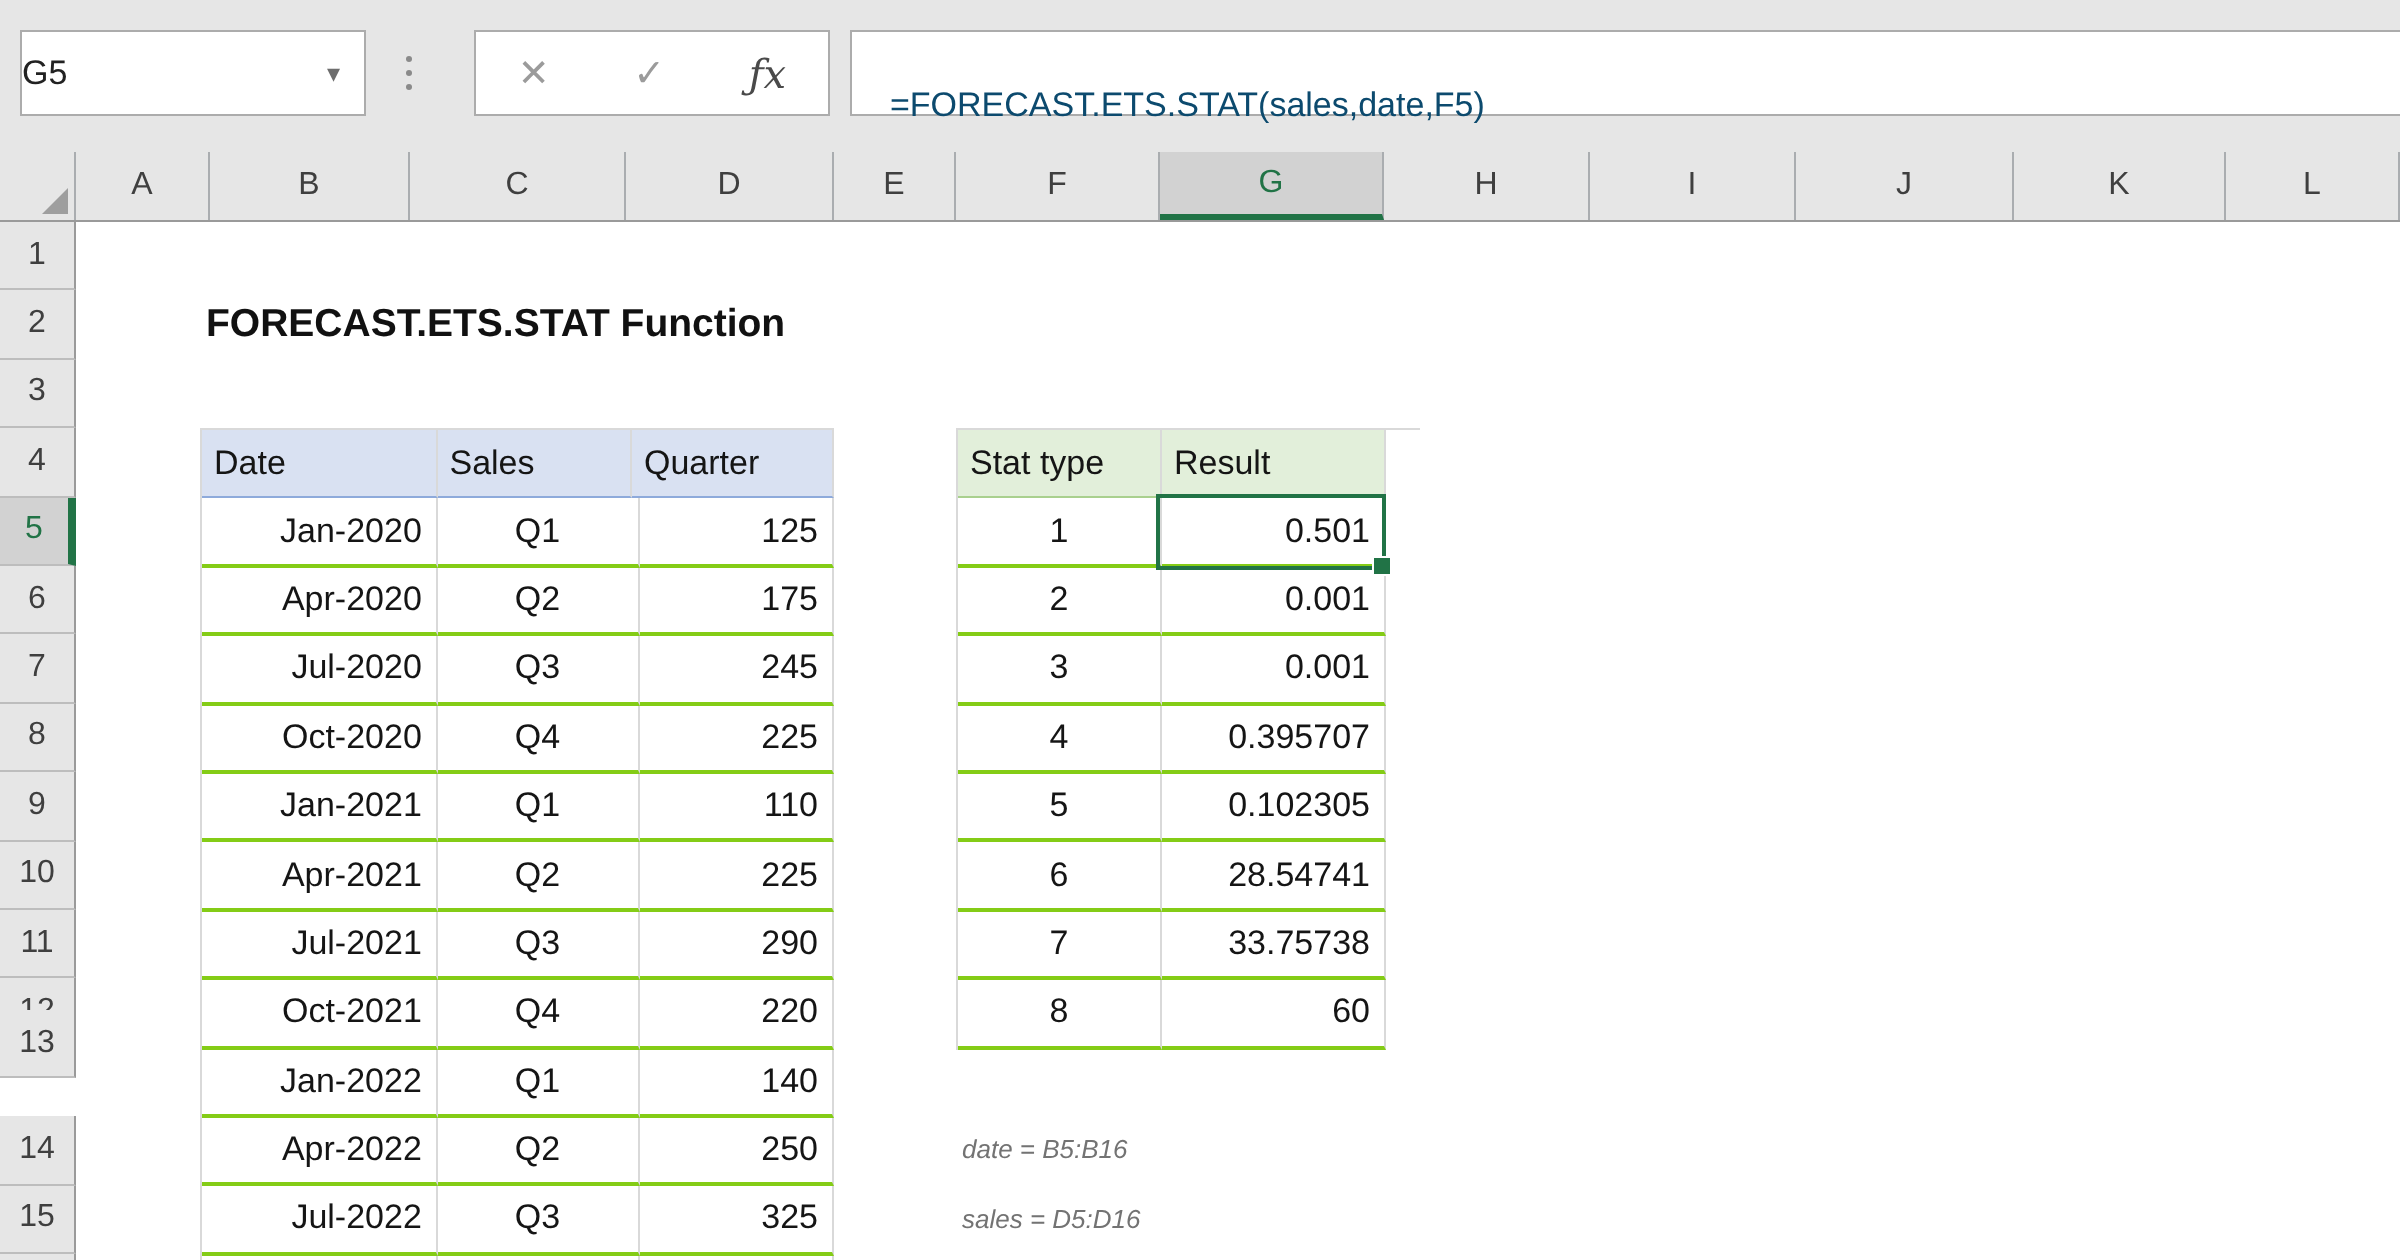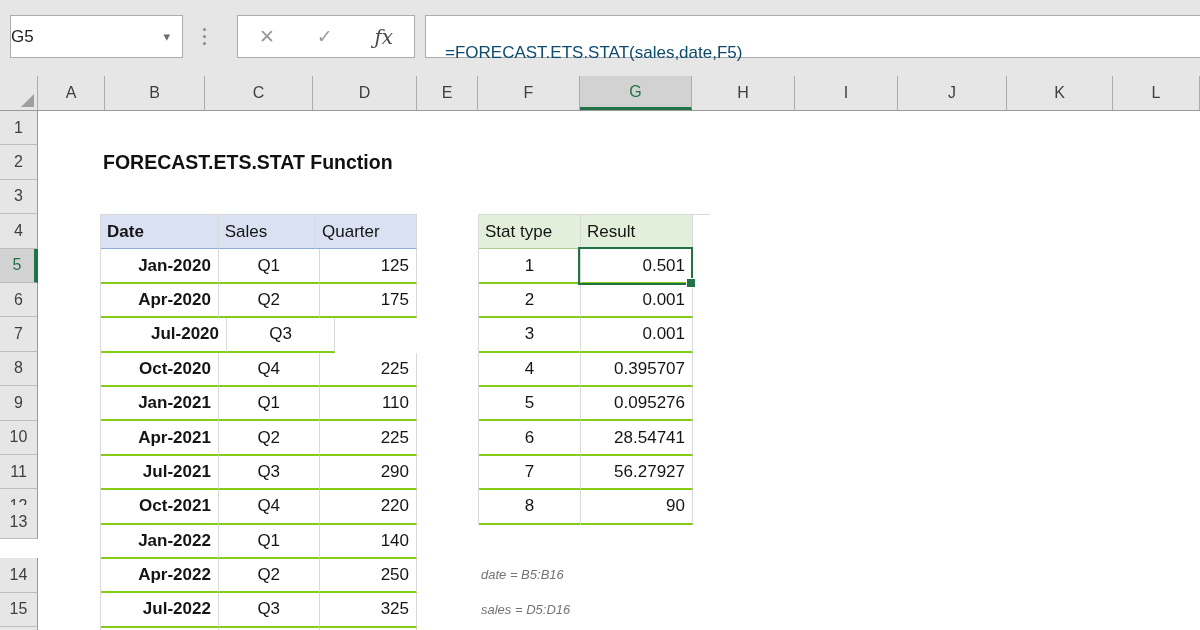--- a/index.html
+++ b/index.html
@@ -65,21 +65,21 @@
     height:34.4px;box-sizing:border-box;
     border-right:1px solid #d9d9d9;border-bottom:2px solid #84cc16;
     display:flex;align-items:center;
     font-size:17px;color:#151515;white-space:nowrap;overflow:hidden;
   }
   .al{justify-content:flex-start;padding-left:6px;}
   .ar{justify-content:flex-end;padding-right:7px;}
   .ac{justify-content:center;}
   .sales-head .t-cell{background:#d9e1f2;border-bottom:1px solid #8eaadb;}
   .stat-head .t-cell{background:#e2efda;border-bottom:1px solid #a9d08e;}
-  .c-date{width:126px;font-weight:bold;}
+  .c-date{width:126px;}
   .c-quarter{width:108px;}
   .c-sales{width:104px;}
   .c-stat{width:102px;}
   .c-result{width:112px;}
   
   .selection{
     position:absolute;left:578px;top:247px;width:115px;height:38px;
     border:2px solid #217346;box-sizing:border-box;pointer-events:none;
   }
   .fill-handle{
@@ -163,20 +163,21 @@
     <div class="t-cell c-sales ar">125</div>
   </div>
   <div class="t-row">
     <div class="t-cell c-date ar">Apr-2020</div>
     <div class="t-cell c-quarter ac">Q2</div>
     <div class="t-cell c-sales ar">175</div>
   </div>
   <div class="t-row">
     <div class="t-cell c-date ar">Jul-2020</div>
     <div class="t-cell c-quarter ac">Q3</div>
+    <div class="t-cell c-sales ar">245</div>
   </div>
   <div class="t-row">
     <div class="t-cell c-date ar">Oct-2020</div>
     <div class="t-cell c-quarter ac">Q4</div>
     <div class="t-cell c-sales ar">225</div>
   </div>
   <div class="t-row">
     <div class="t-cell c-date ar">Jan-2021</div>
     <div class="t-cell c-quarter ac">Q1</div>
     <div class="t-cell c-sales ar">110</div>
@@ -234,33 +235,33 @@
   <div class="t-row">
     <div class="t-cell c-stat ac">3</div>
     <div class="t-cell c-result ar">0.001</div>
   </div>
   <div class="t-row">
     <div class="t-cell c-stat ac">4</div>
     <div class="t-cell c-result ar">0.395707</div>
   </div>
   <div class="t-row">
     <div class="t-cell c-stat ac">5</div>
-    <div class="t-cell c-result ar">0.095276</div>
+    <div class="t-cell c-result ar">0.102305</div>
   </div>
   <div class="t-row">
     <div class="t-cell c-stat ac">6</div>
     <div class="t-cell c-result ar">28.54741</div>
   </div>
   <div class="t-row">
     <div class="t-cell c-stat ac">7</div>
-    <div class="t-cell c-result ar">56.27927</div>
+    <div class="t-cell c-result ar">33.75738</div>
   </div>
   <div class="t-row">
     <div class="t-cell c-stat ac">8</div>
-    <div class="t-cell c-result ar">90</div>
+    <div class="t-cell c-result ar">60</div>
   </div>
 </div>
 
 <div class="selection">
   <span class="fill-handle"></span>
 </div>
 
 <div class="note" style="top:558.2px">date = B5:B16</div>
 <div class="note" style="top:592.6px">sales = D5:D16</div>
 

